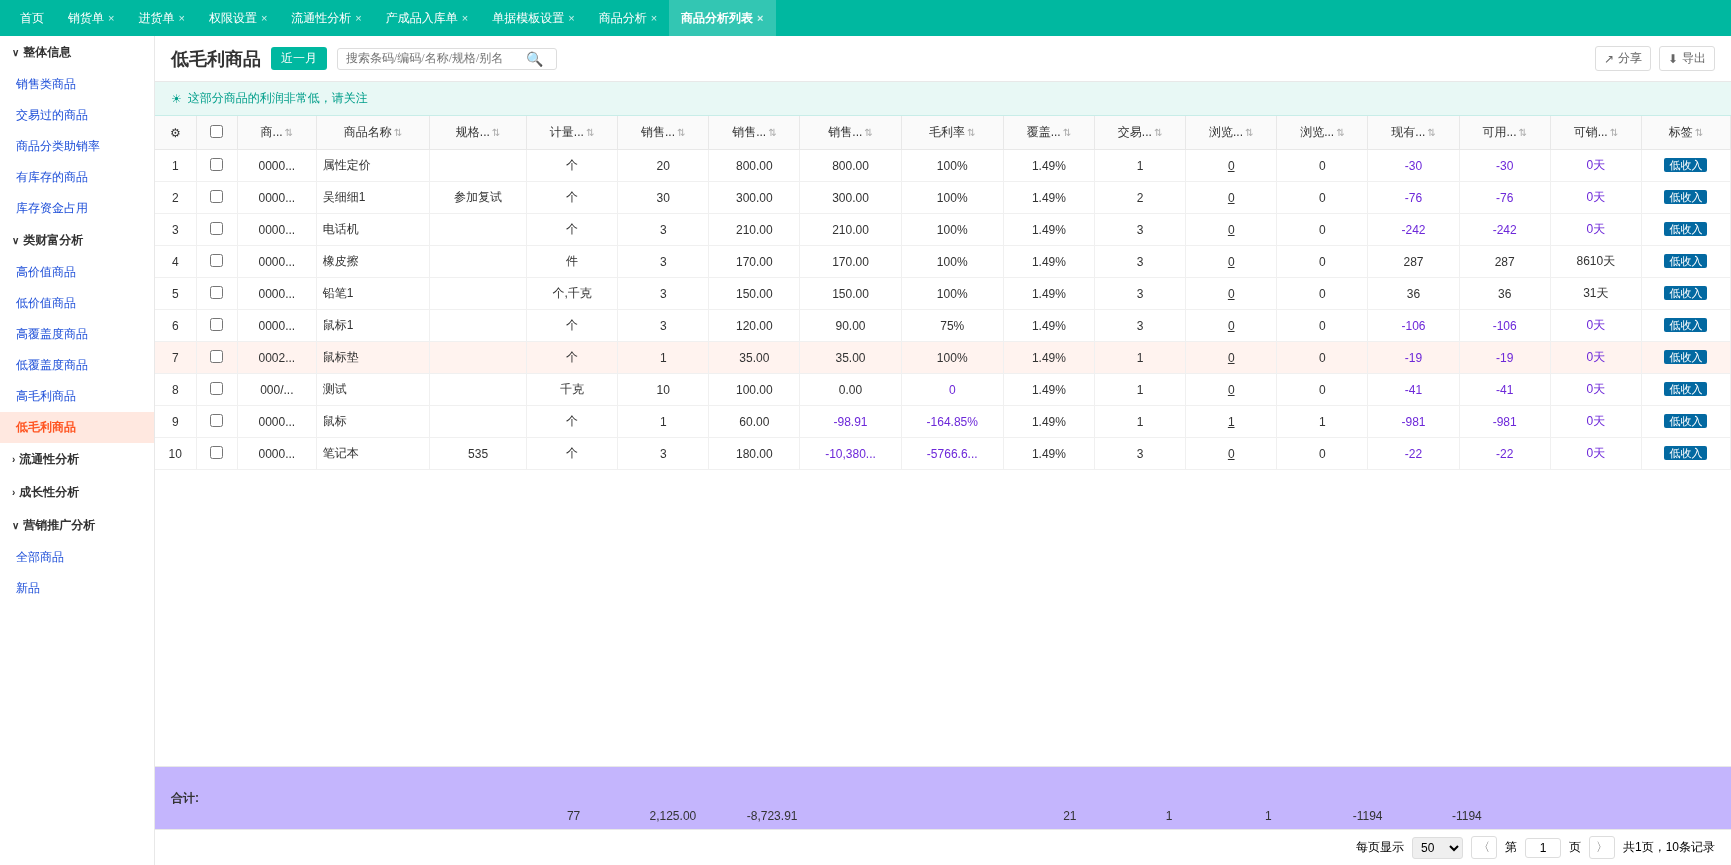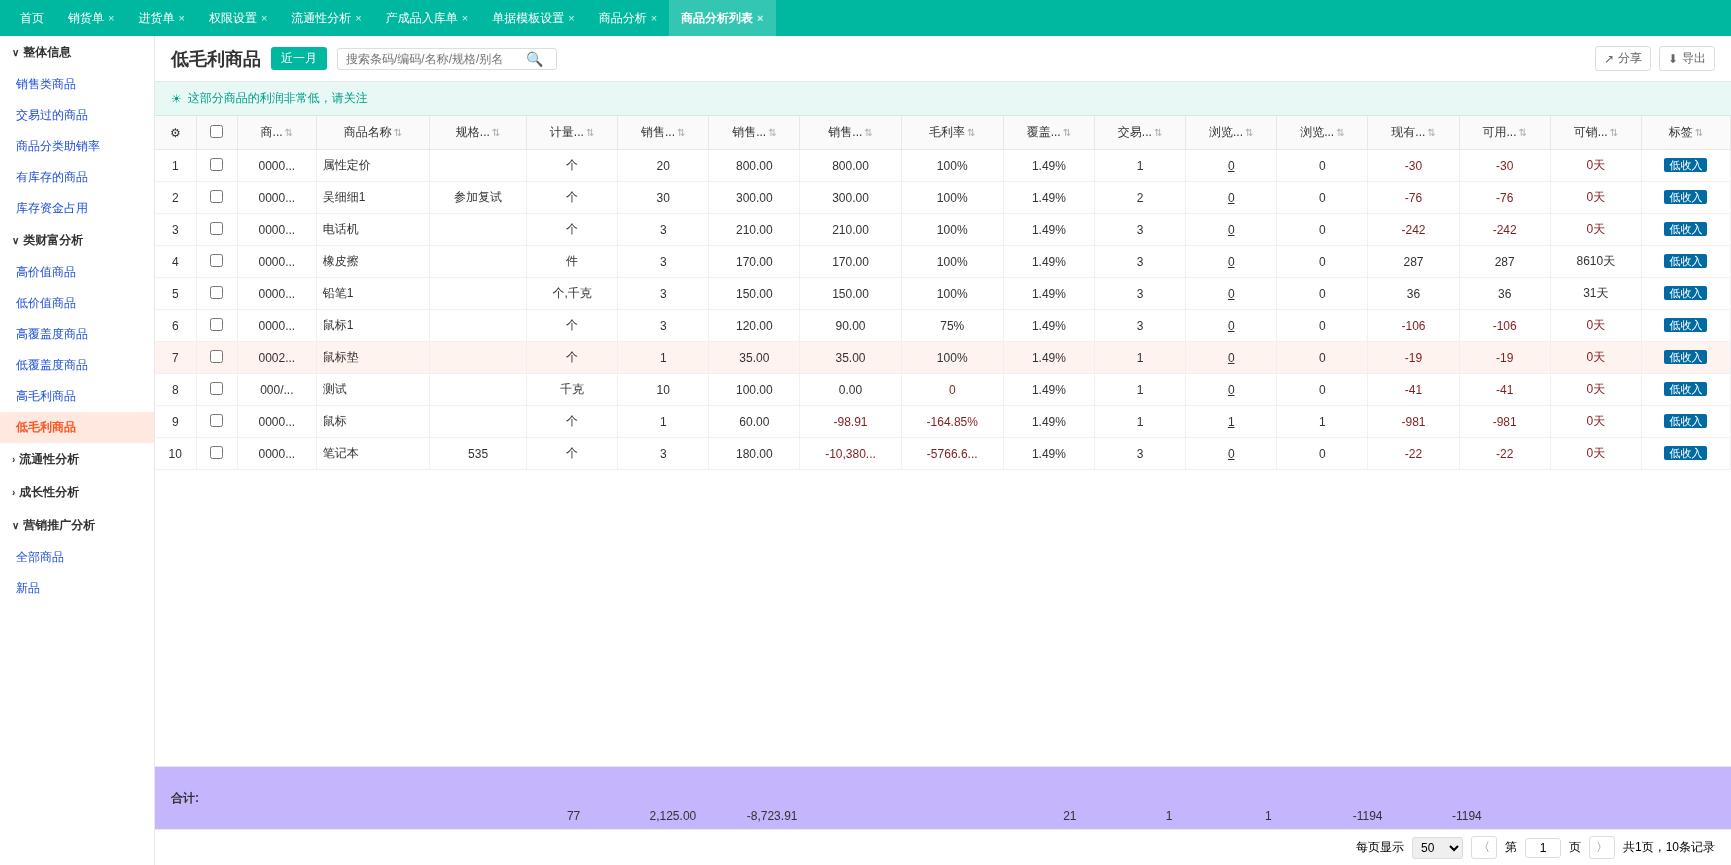--- a/index.html
+++ b/index.html
@@ -101,20 +101,21 @@
       padding: 2px 8px;
       width: 220px;
       background: #fff;
     }
     .search-box input {
       border: none;
       outline: none;
       font-size: 12px;
       width: 180px;
       color: #999;
+      font-family: Liberation Serif, serif;
     }
     .search-icon { color: #999; font-size: 14px; }
     .header-actions {
       margin-left: auto;
       display: flex;
       gap: 8px;
     }
     .action-btn {
       display: flex;
       align-items: center;
@@ -176,21 +177,21 @@
       white-space: nowrap;
     }
     tbody td.text-left { text-align: left; }
     .tag-low-income {
       background: #0369a1;
       color: #fff;
       padding: 1px 5px;
       border-radius: 2px;
       font-size: 11px;
     }
-    .text-red { color: #7f1d1d; }
+    .text-red { color: #6d28d9; }
     .underline { text-decoration: underline; cursor: pointer; }
 
     
     .footer-totals {
       background: #c4b5fd;
       border-top: 1px solid #e8e8e8;
       display: flex;
       align-items: center;
       padding: 6px 16px;
       font-size: 12px;

